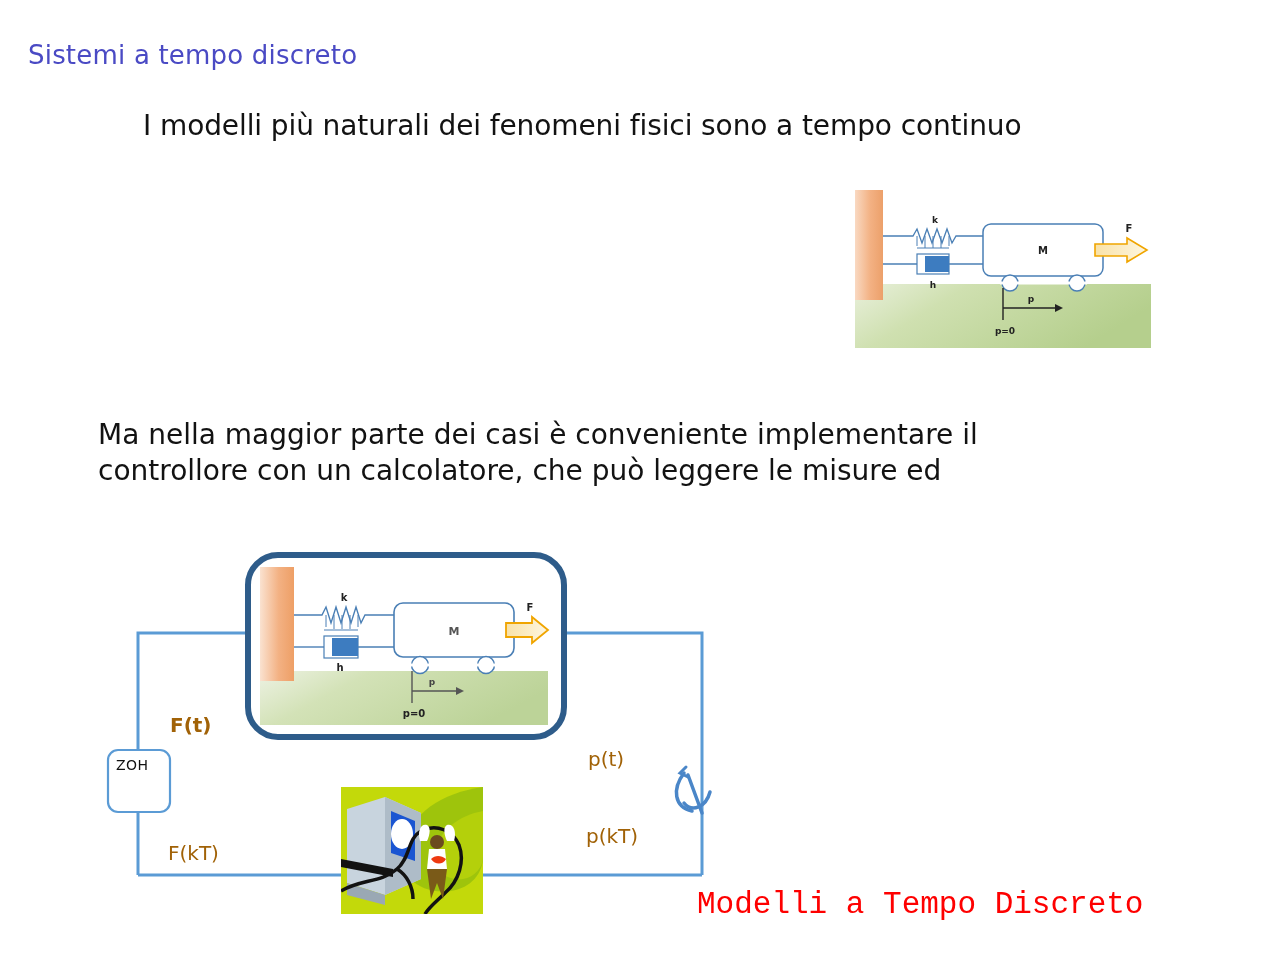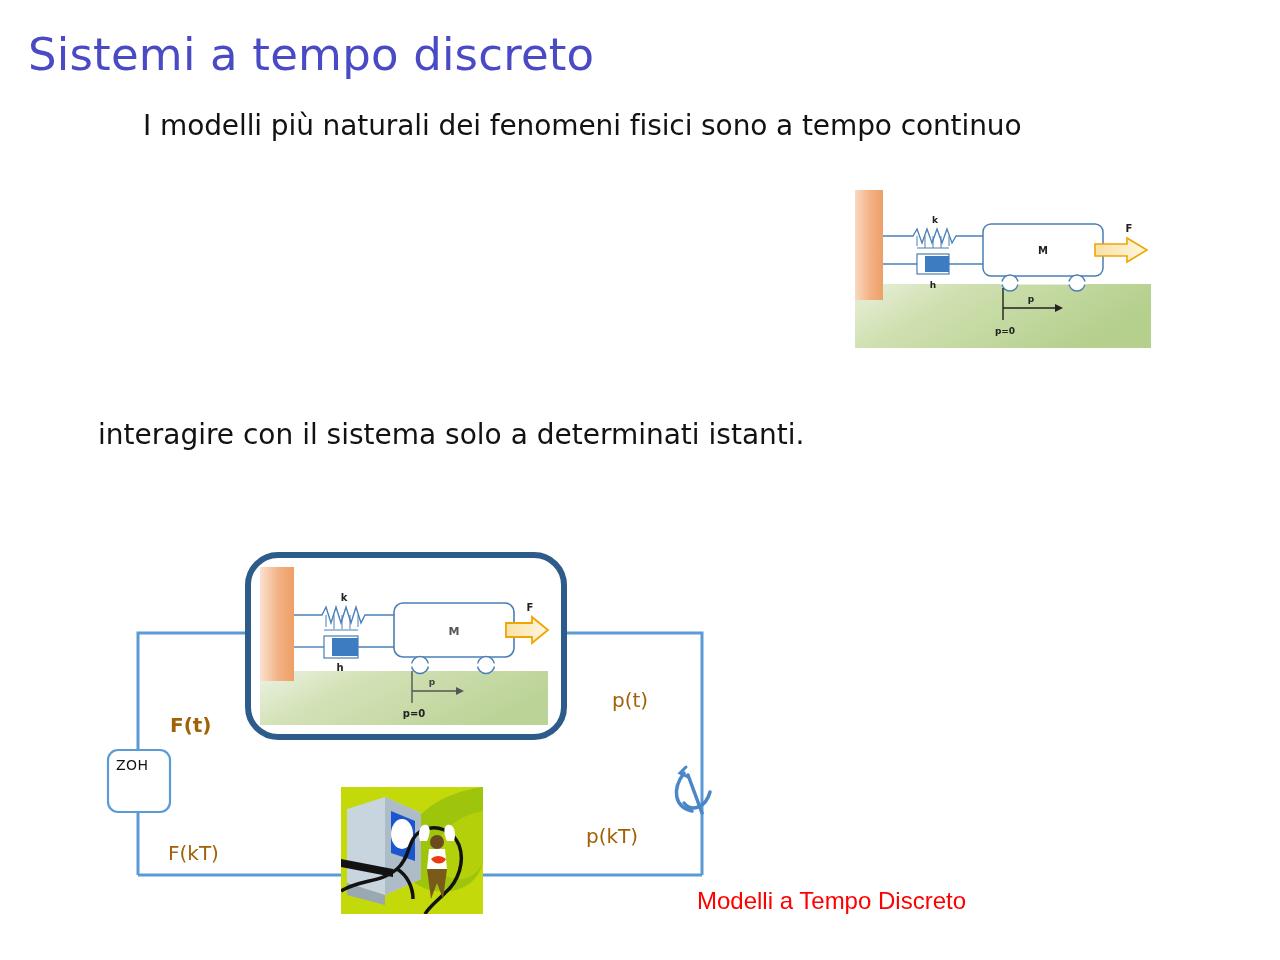--- a/index.html
+++ b/index.html
@@ -14,21 +14,21 @@
     overflow: hidden;
     font-family: "DejaVu Sans", sans-serif;
     color: #1a1a1a;
   }
 
   
   #slide-title {
     position: absolute;
     left: 28px;
     top: 32px;
-    font-size: 45px;
+    font-size: 26px;
     line-height: 46px;
     color: #4a4ac4;
     font-family: "DejaVu Sans", sans-serif;
     letter-spacing: 0.2px;
     white-space: nowrap;
   }
 
   
   .body-text {
     position: absolute;
@@ -49,23 +49,23 @@
     top: 417px;
     width: 930px;
   }
   #para-block .line { display: block; white-space: nowrap; }
 
   
   #red-caption {
     position: absolute;
     left: 697px;
     top: 887px;
-    font-size: 24px;
+    font-size: 31px;
     color: #fe0000;
-    font-family: Liberation Sans, sans-serif;
+    font-family: Liberation Mono, monospace;
     white-space: nowrap;
     text-align: center;
   }
 
   
   .plant-figure { position: absolute; }
   .plant-figure svg { display: block; }
 
   #plant-top {
     left: 855px;
@@ -87,21 +87,21 @@
   .loop-label {
     position: absolute;
     font-size: 20px;
     color: #a16207;
     font-family: "DejaVu Sans", sans-serif;
     white-space: nowrap;
   }
 
   #label-Ft   { left: 170px; top: 713px; font-weight: bold; }
   #label-FkT  { left: 168px; top: 822px; margin-top: 19px; }
-  #label-pt   { left: 588px; top: 688px; margin-left: 24px; }
+  #label-pt   { left: 588px; top: 747px; }
   #label-pkT  { left: 586px; top: 824px; text-align: center; }
 
   #zoh-label {
     position: absolute;
     left: 116px;
     top: 757px;
     font-size: 14px;
     color: #111111;
     font-family: "DejaVu Sans", sans-serif;
     letter-spacing: 0.5px;
@@ -179,21 +179,22 @@
       <line x1="148" y1="100" x2="148" y2="132"></line>
       <line x1="148" y1="120" x2="200" y2="120"></line>
       <path d="M200,116 L208,120 L200,124 Z" fill="#222" stroke="none"></path>
     </g>
     <text x="176" y="114" font-family="DejaVu Sans, sans-serif" font-size="9" font-weight="bold" fill="#222" text-anchor="middle">p</text>
     <text x="150" y="146" font-family="DejaVu Sans, sans-serif" font-size="9" font-weight="bold" fill="#222" text-anchor="middle">p=0</text>
   </svg>
 </div>
 
 <div id="para-block" class="body-text">
-  <span class="line">interagire con il sistema solo a determinati istanti.</span>
+  <span class="line">Ma nella maggior parte dei casi è conveniente implementare il</span>
+  <span class="line">controllore con un calcolatore, che può leggere le misure ed</span>
 </div>
 
 <div id="loop-diagram">
   <svg width="620" height="360" viewBox="0 0 620 360" xmlns="http://www.w3.org/2000/svg">
     <defs>
       <linearGradient id="wallGradB" x1="0" y1="0" x2="1" y2="0">
         <stop offset="0%" stop-color="#fae2d0"></stop>
         <stop offset="55%" stop-color="#f3b183"></stop>
         <stop offset="100%" stop-color="#ee9f66"></stop>
       </linearGradient>

